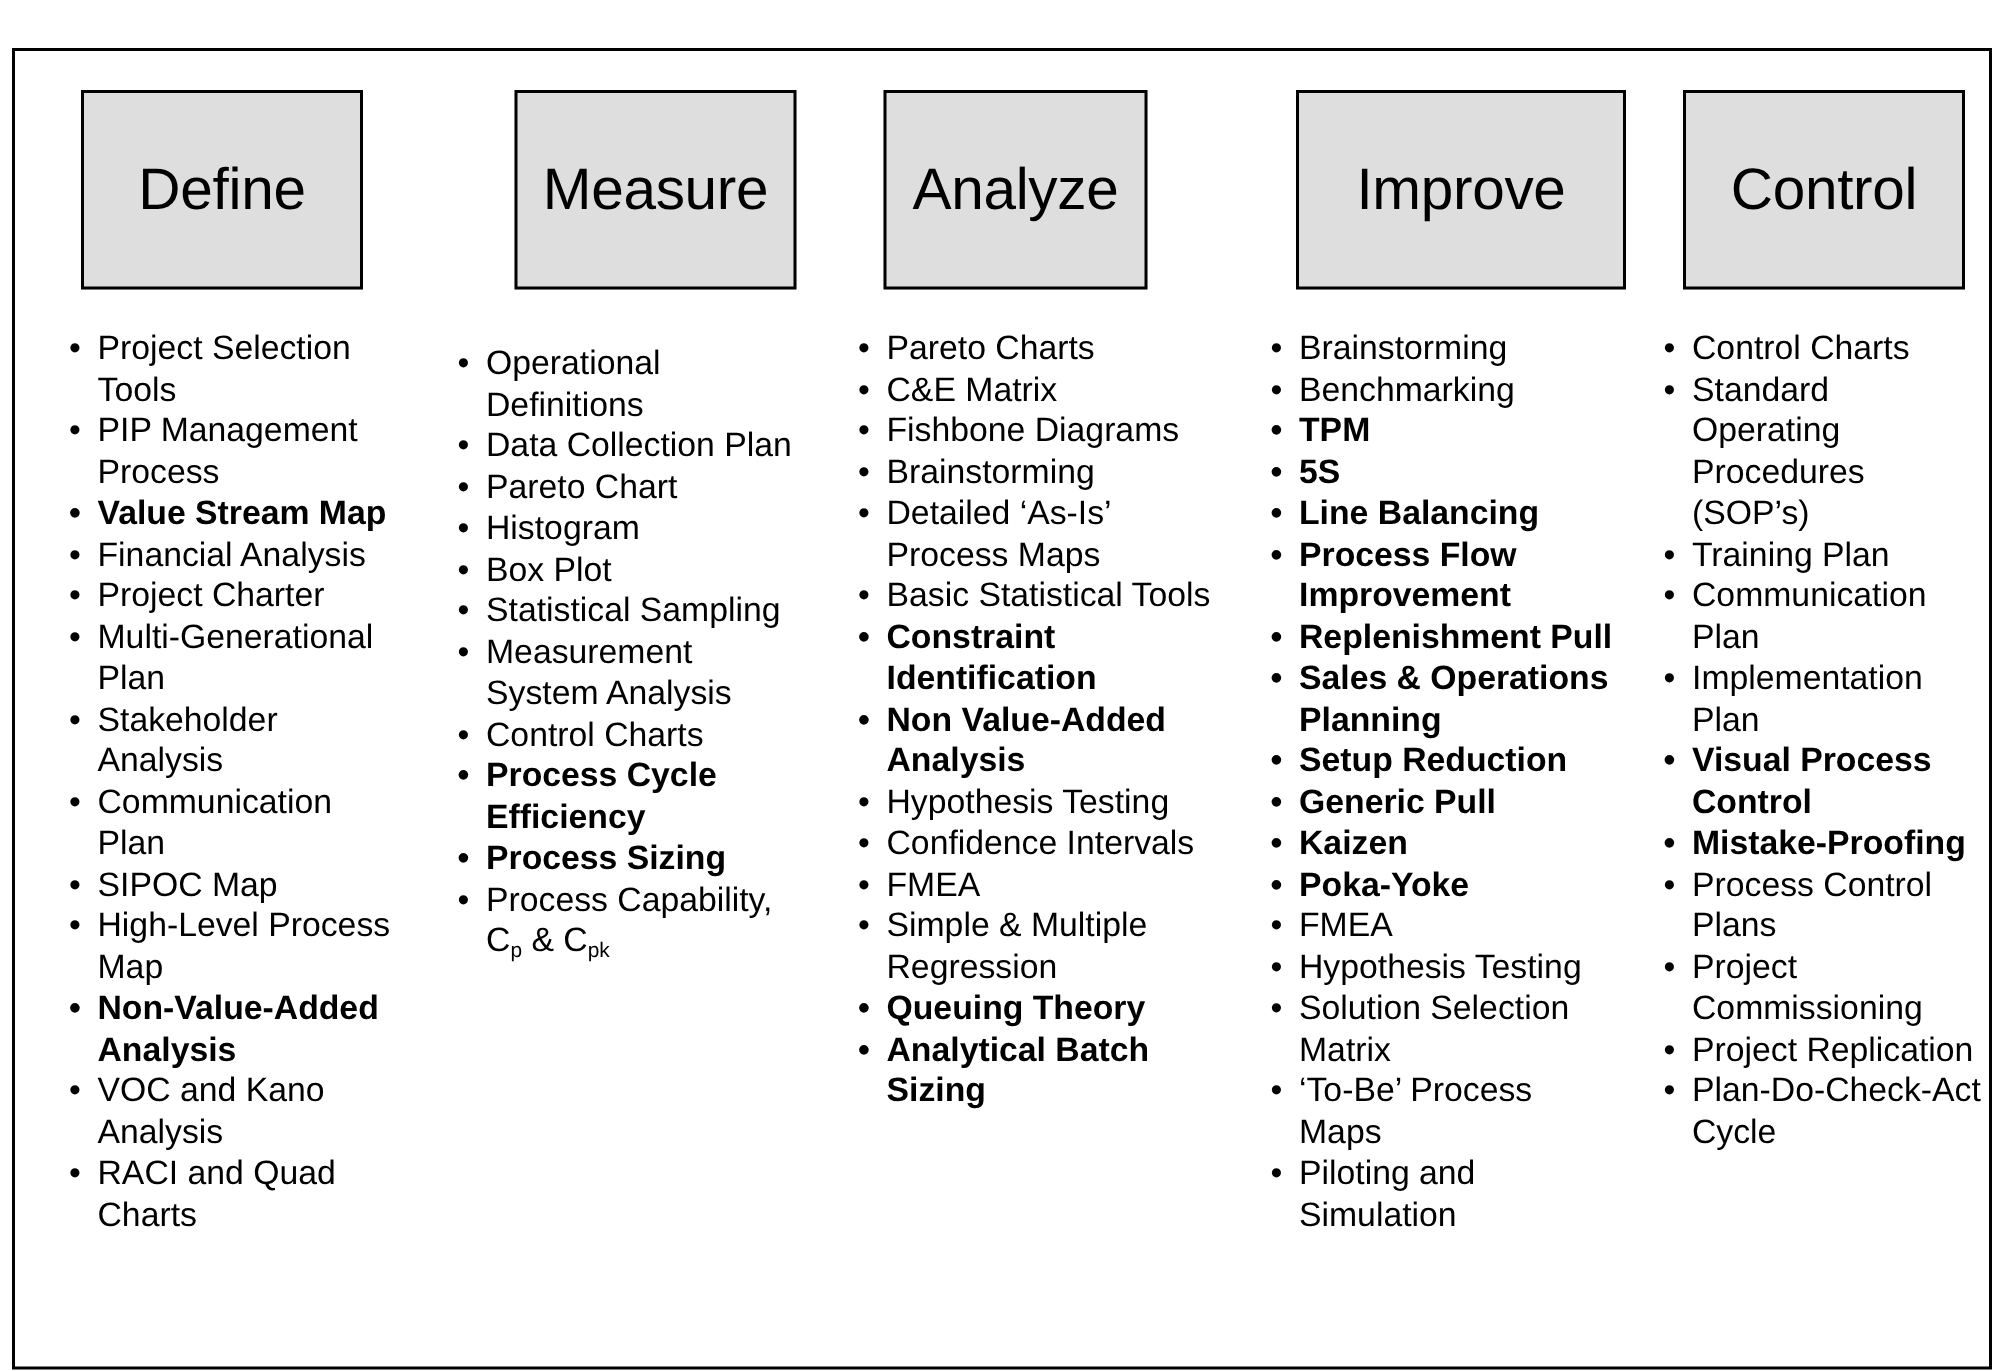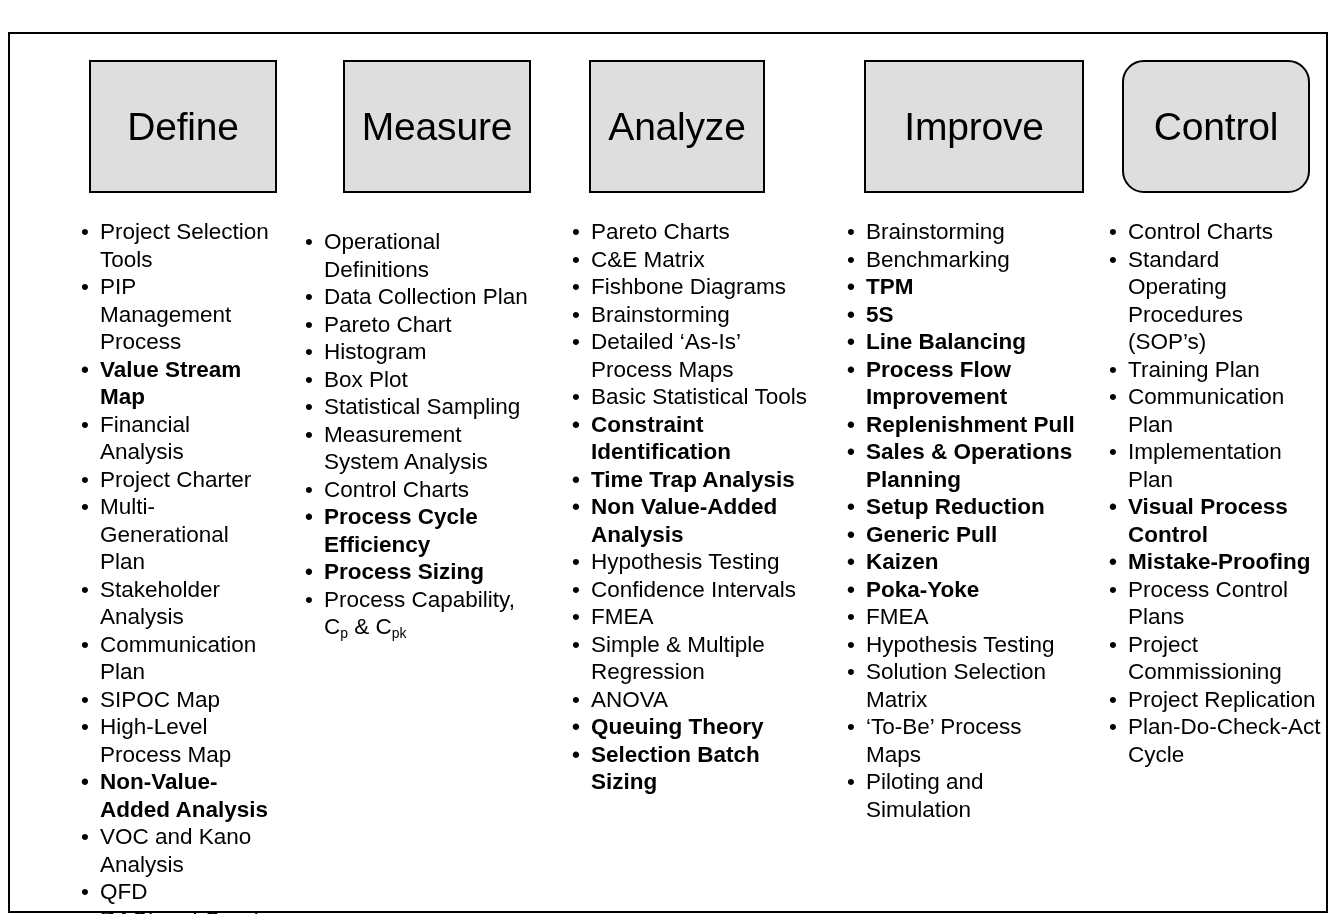--- a/index.html
+++ b/index.html
@@ -35,40 +35,40 @@
     width: 1320px;
     height: 881px;
     display: flex;
     flex-direction: row;
     align-items: flex-start;
   }
   .column {
     position: relative;
     height: 100%;
   }
-  .col-define   { width: 267px; padding-left: 35px; }
+  .col-define   { width: 267px; }
   .col-measure  { width: 267px; }
   .col-analyze  { width: 275px; }
   .col-improve  { width: 262px; }
   .col-control  { width: 249px; }
 
   .phase-box {
     background: #dedede;
     border: 2px solid #000000;
     height: 133px;
     display: flex;
     align-items: center;
     justify-content: center;
     margin-top: 28px;
   }
   .col-define  .phase-box { width: 188px; margin-left: 46px; }
   .col-measure .phase-box { width: 188px; margin-left: 68px; }
   .col-analyze .phase-box { width: 176px; margin-left: 47px; text-align: right; }
   .col-improve .phase-box { width: 220px; margin-left: 47px; }
-  .col-control .phase-box { width: 188px; margin-left: 43px; border-radius: 22px; }
+  .col-control .phase-box { width: 188px; margin-left: 43px; }
 
   .phase-label {
     font-size: 39px;
     line-height: 1;
     font-weight: normal;
     color: #000000;
     letter-spacing: -0.2px;
   }
 
   ul.tool-list {
@@ -128,21 +128,20 @@
           <li class="bold">Value Stream Map</li>
           <li>Financial Analysis</li>
           <li>Project Charter</li>
           <li>Multi-Generational Plan</li>
           <li>Stakeholder Analysis</li>
           <li>Communication Plan</li>
           <li>SIPOC Map</li>
           <li>High-Level Process Map</li>
           <li class="bold">Non-Value-Added Analysis</li>
           <li>VOC and Kano Analysis</li>
-          <li>QFD</li>
           <li>RACI and Quad Charts</li>
         </ul>
     </div>
 
     <div class="column col-measure">
       <div class="phase-box">
         <span class="phase-label">Measure</span>
       </div>
       <ul class="tool-list">
           <li>Operational Definitions</li>
@@ -164,29 +163,27 @@
         <span class="phase-label">Analyze</span>
       </div>
       <ul class="tool-list">
           <li>Pareto Charts</li>
           <li>C&amp;E Matrix</li>
           <li>Fishbone Diagrams</li>
           <li>Brainstorming</li>
           <li>Detailed ‘As-Is’ Process Maps</li>
           <li>Basic Statistical Tools</li>
           <li class="bold">Constraint Identification</li>
-          <li class="bold">Time Trap Analysis</li>
           <li class="bold">Non Value-Added Analysis</li>
           <li>Hypothesis Testing</li>
           <li>Confidence Intervals</li>
           <li>FMEA</li>
           <li>Simple &amp; Multiple Regression</li>
-          <li>ANOVA</li>
           <li class="bold">Queuing Theory</li>
-          <li class="bold">Selection Batch Sizing</li>
+          <li class="bold">Analytical Batch Sizing</li>
         </ul>
     </div>
 
     <div class="column col-improve">
       <div class="phase-box">
         <span class="phase-label">Improve</span>
       </div>
       <ul class="tool-list">
           <li>Brainstorming</li>
           <li>Benchmarking</li>

